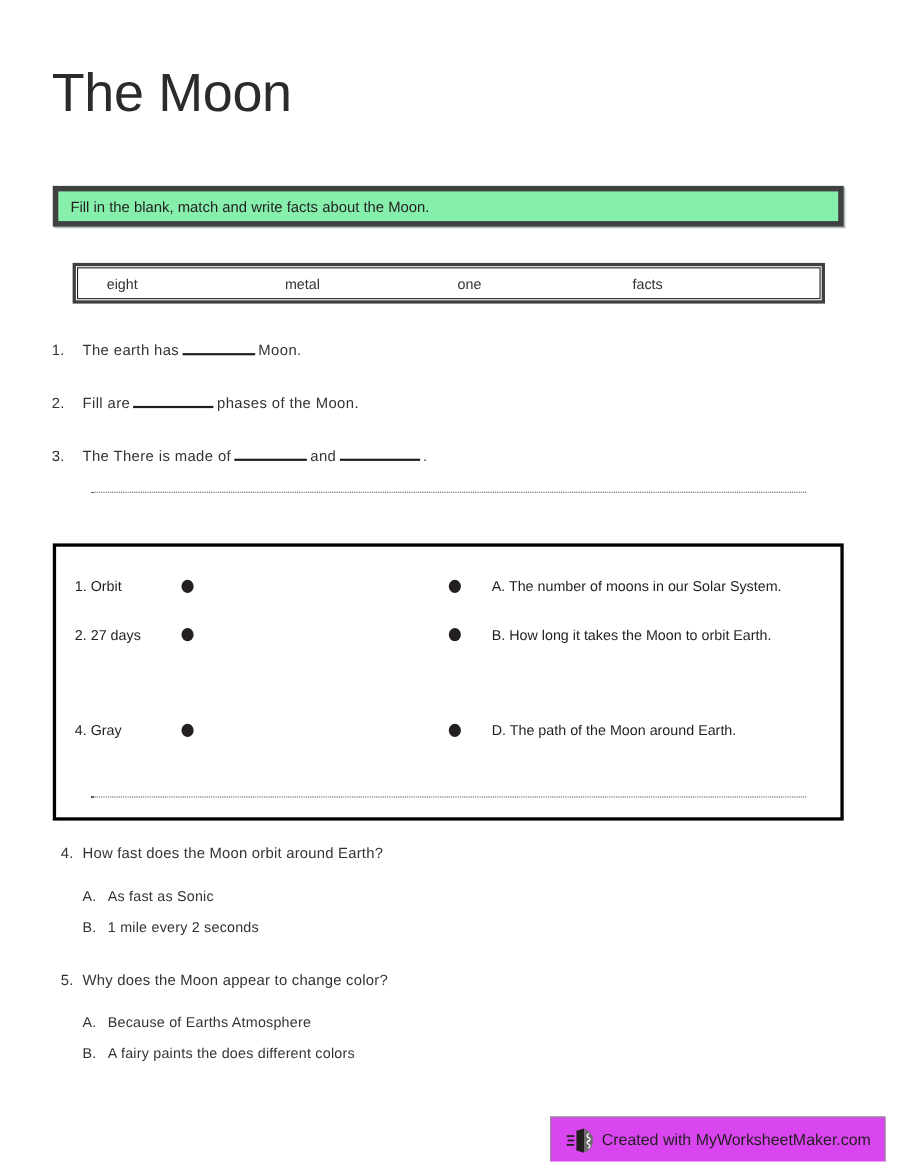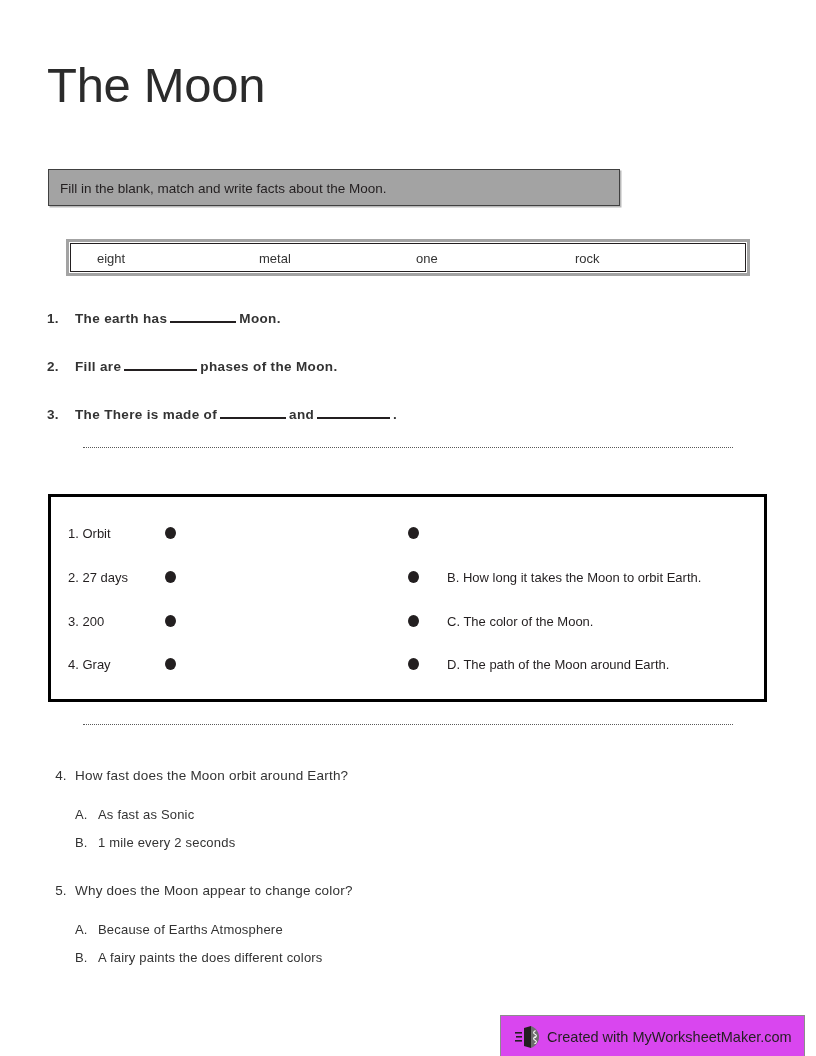--- a/index.html
+++ b/index.html
@@ -36,45 +36,45 @@
     color: #2b2b2b;
     line-height: 1.08;
     white-space: nowrap;
   }
 
   
   .instruction-box {
     position: absolute;
     left: 48px;
     top: 157px;
-    width: 572px;
+    width: 719px;
     height: 37px;
-    border: 1px solid #404040;
-    background: #a3a3a3;
+    border: 5px solid #404040;
+    background: #86efac;
     box-sizing: border-box;
     box-shadow: 1.5px 1.5px 0 0 #b9b9b9;
   }
   .instruction-text {
     position: absolute;
     left: 11px;
     top: 50%;
     transform: translateY(-50%);
     font-size: 13.5px;
     color: #231f20;
     white-space: nowrap;
   }
 
   
   .wordbank-outer {
     position: absolute;
     left: 66px;
     top: 227px;
     width: 684px;
     height: 37px;
-    border: 3px solid #a3a3a3;
+    border: 3px solid #404040;
     background: #ffffff;
     box-sizing: border-box;
   }
   .wordbank-inner {
     position: absolute;
     inset: 1px;
     border: 1px solid #231f20;
     box-sizing: border-box;
     display: flex;
     align-items: center;
@@ -93,21 +93,20 @@
   .wb-3 { left: 504px; }
 
   
   .fib-row {
     position: absolute;
     left: 47px;
     font-size: 13.5px;
     color: #333333;
     white-space: nowrap;
     letter-spacing: 0.35px;
-    font-weight: bold;
   }
   .fib-num {
     display: inline-block;
     width: 28px;
   }
   .blank {
     display: inline-block;
     border-bottom: 2px solid #231f20;
     vertical-align: baseline;
     height: 13px;
@@ -130,21 +129,21 @@
   }
   #sep-1 { top: 435px; }
   #sep-2 { top: 712px; }
 
   
   .matching-box {
     position: absolute;
     left: 48px;
     top: 482px;
     width: 719px;
-    height: 208px;
+    height: 252px;
     border: 3px solid #000000;
     background: #ffffff;
     box-sizing: border-box;
   }
   .match-row {
     position: absolute;
     left: 0;
     width: 100%;
     height: 20px;
   }
@@ -252,21 +251,21 @@
 
   <div class="instruction-box">
     <div class="instruction-text">Fill in the blank, match and write facts about the Moon.</div>
   </div>
 
   <div class="wordbank-outer">
     <div class="wordbank-inner">
       <span class="wordbank-word wb-0">eight</span>
       <span class="wordbank-word wb-1">metal</span>
       <span class="wordbank-word wb-2">one</span>
-      <span class="wordbank-word wb-3">rock</span>
+      <span class="wordbank-word wb-3">facts</span>
     </div>
   </div>
 
   <div class="fib-row" id="fib-1">
     <span class="fib-num">1.</span><span>The earth has</span><span class="blank blank-m"></span><span>Moon.</span>
   </div>
 
   <div class="fib-row" id="fib-2">
     <span class="fib-num">2.</span><span>Fill are</span><span class="blank blank-l"></span><span>phases of the Moon.</span>
   </div>
@@ -276,35 +275,30 @@
   </div>
 
   <div class="dotted-sep" id="sep-1"></div>
 
   <div class="matching-box">
 
     <div class="match-row mr-0">
       <span class="match-left-label">1. Orbit</span>
       <span class="match-dot dot-left"></span>
       <span class="match-dot dot-right"></span>
+      <span class="match-right-label">A. The number of moons in our Solar System.</span>
     </div>
 
     <div class="match-row mr-1">
       <span class="match-left-label">2. 27 days</span>
       <span class="match-dot dot-left"></span>
       <span class="match-dot dot-right"></span>
       <span class="match-right-label">B. How long it takes the Moon to orbit Earth.</span>
     </div>
 
-    <div class="match-row mr-2">
-      <span class="match-left-label">3. 200</span>
-      <span class="match-dot dot-left"></span>
-      <span class="match-dot dot-right"></span>
-      <span class="match-right-label">C. The color of the Moon.</span>
-    </div>
 
     <div class="match-row mr-3">
       <span class="match-left-label">4. Gray</span>
       <span class="match-dot dot-left"></span>
       <span class="match-dot dot-right"></span>
       <span class="match-right-label">D. The path of the Moon around Earth.</span>
     </div>
 
   </div>
 

